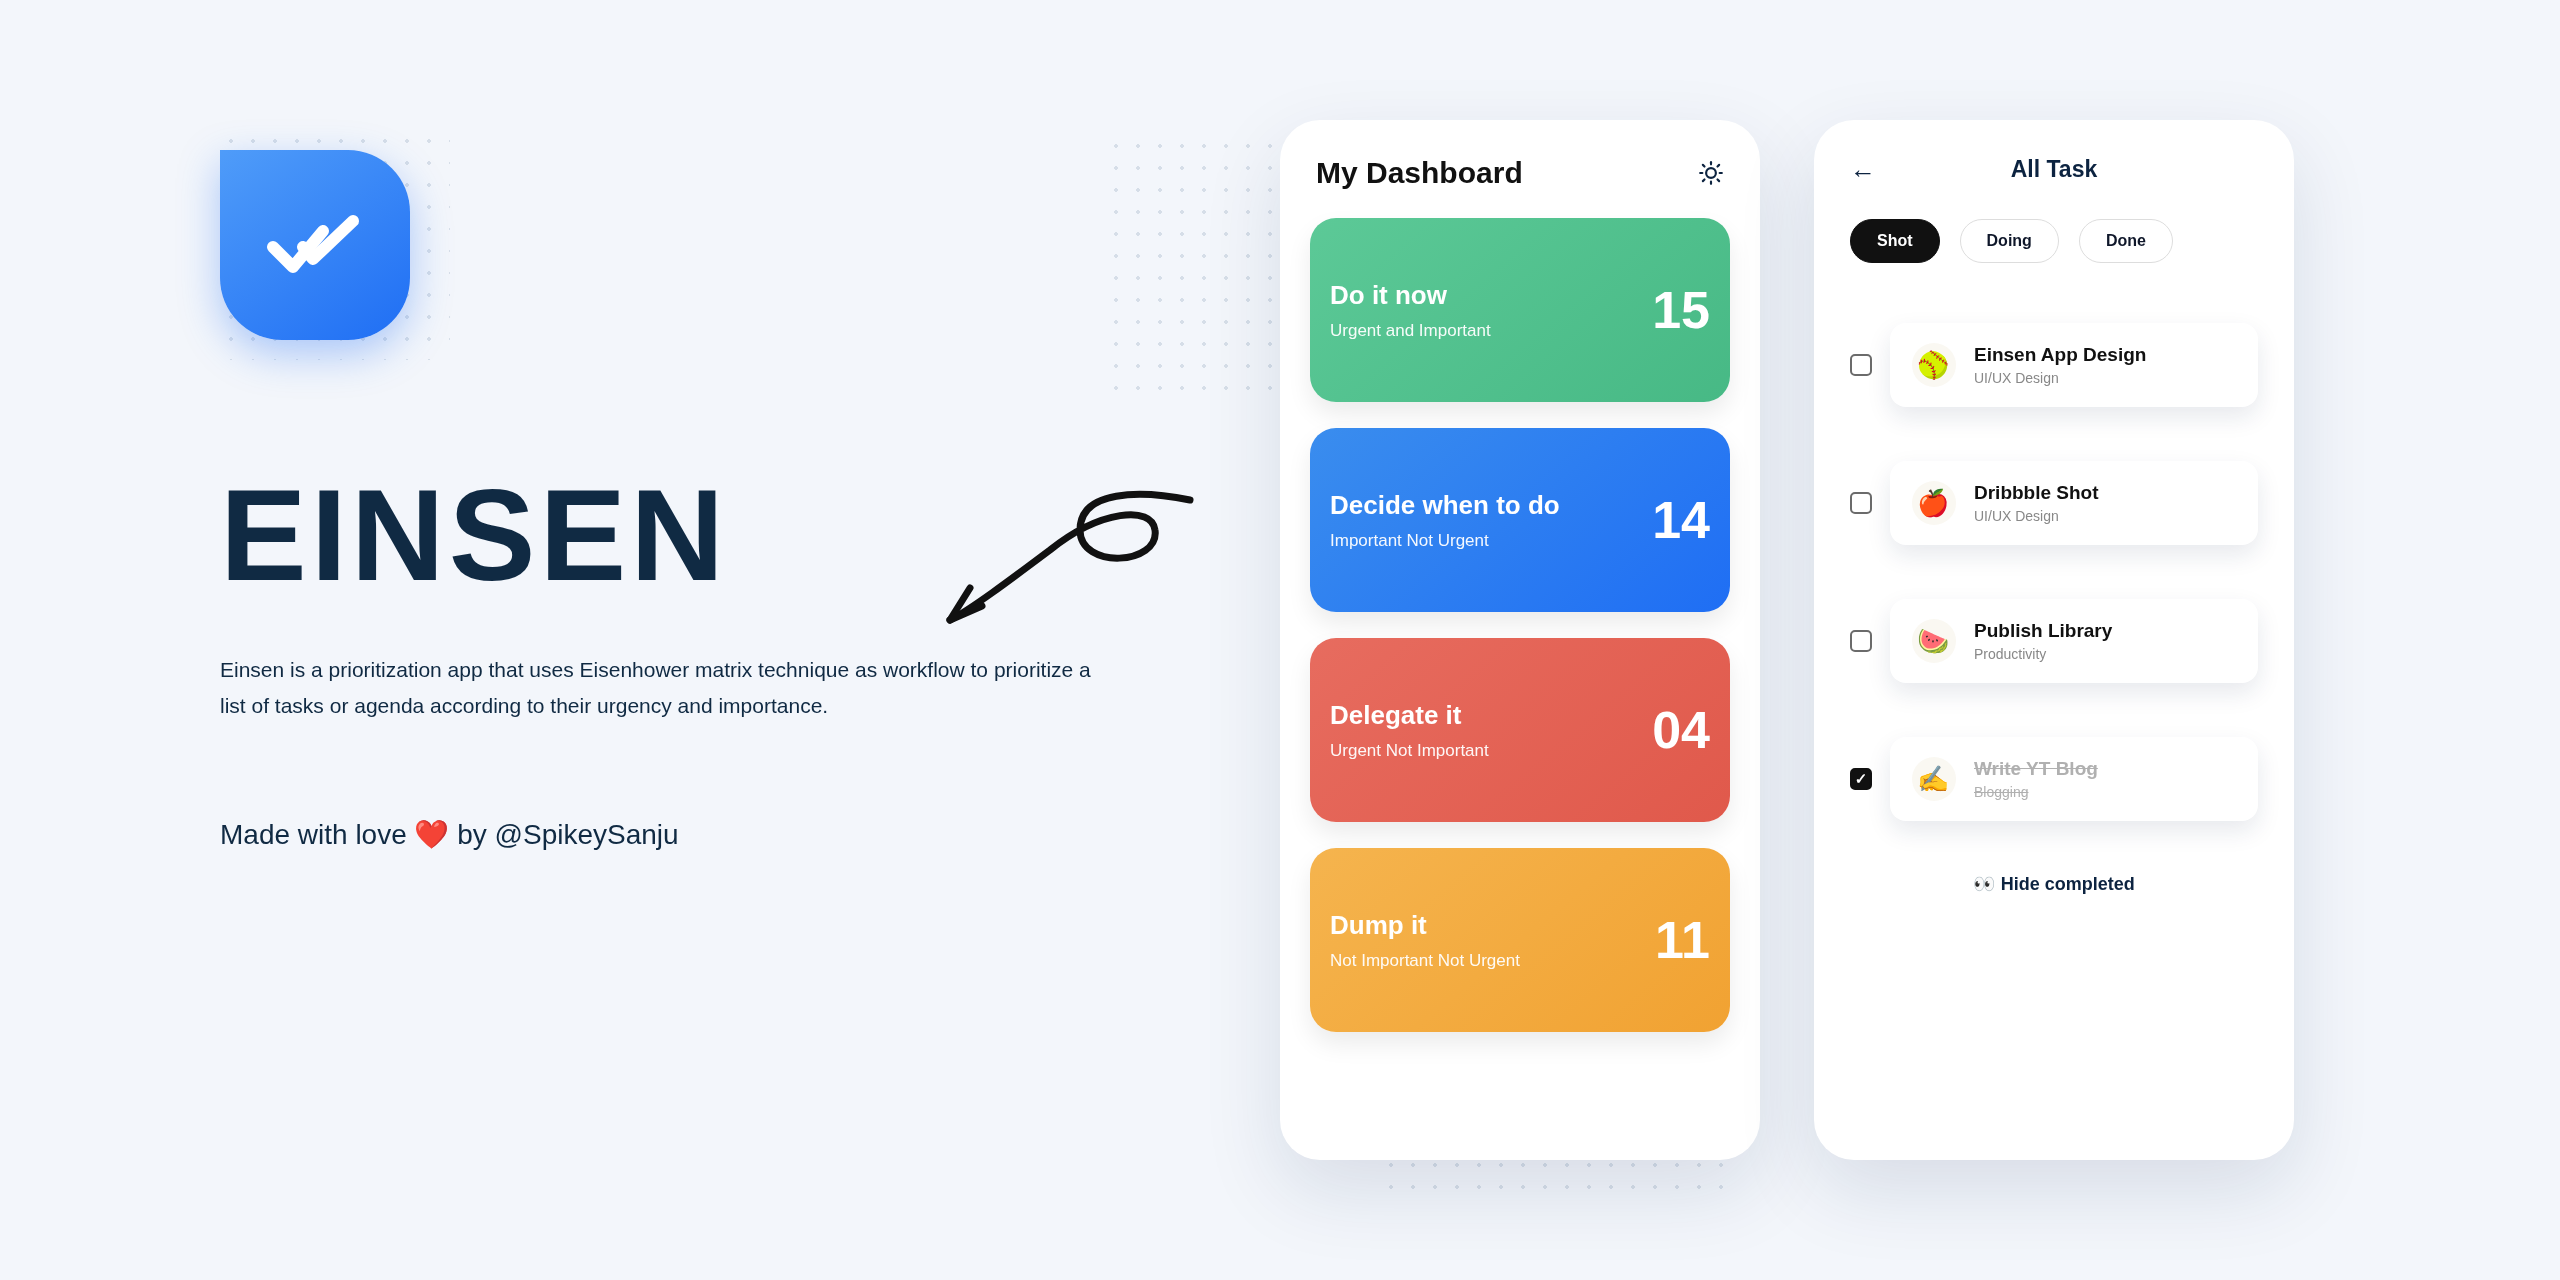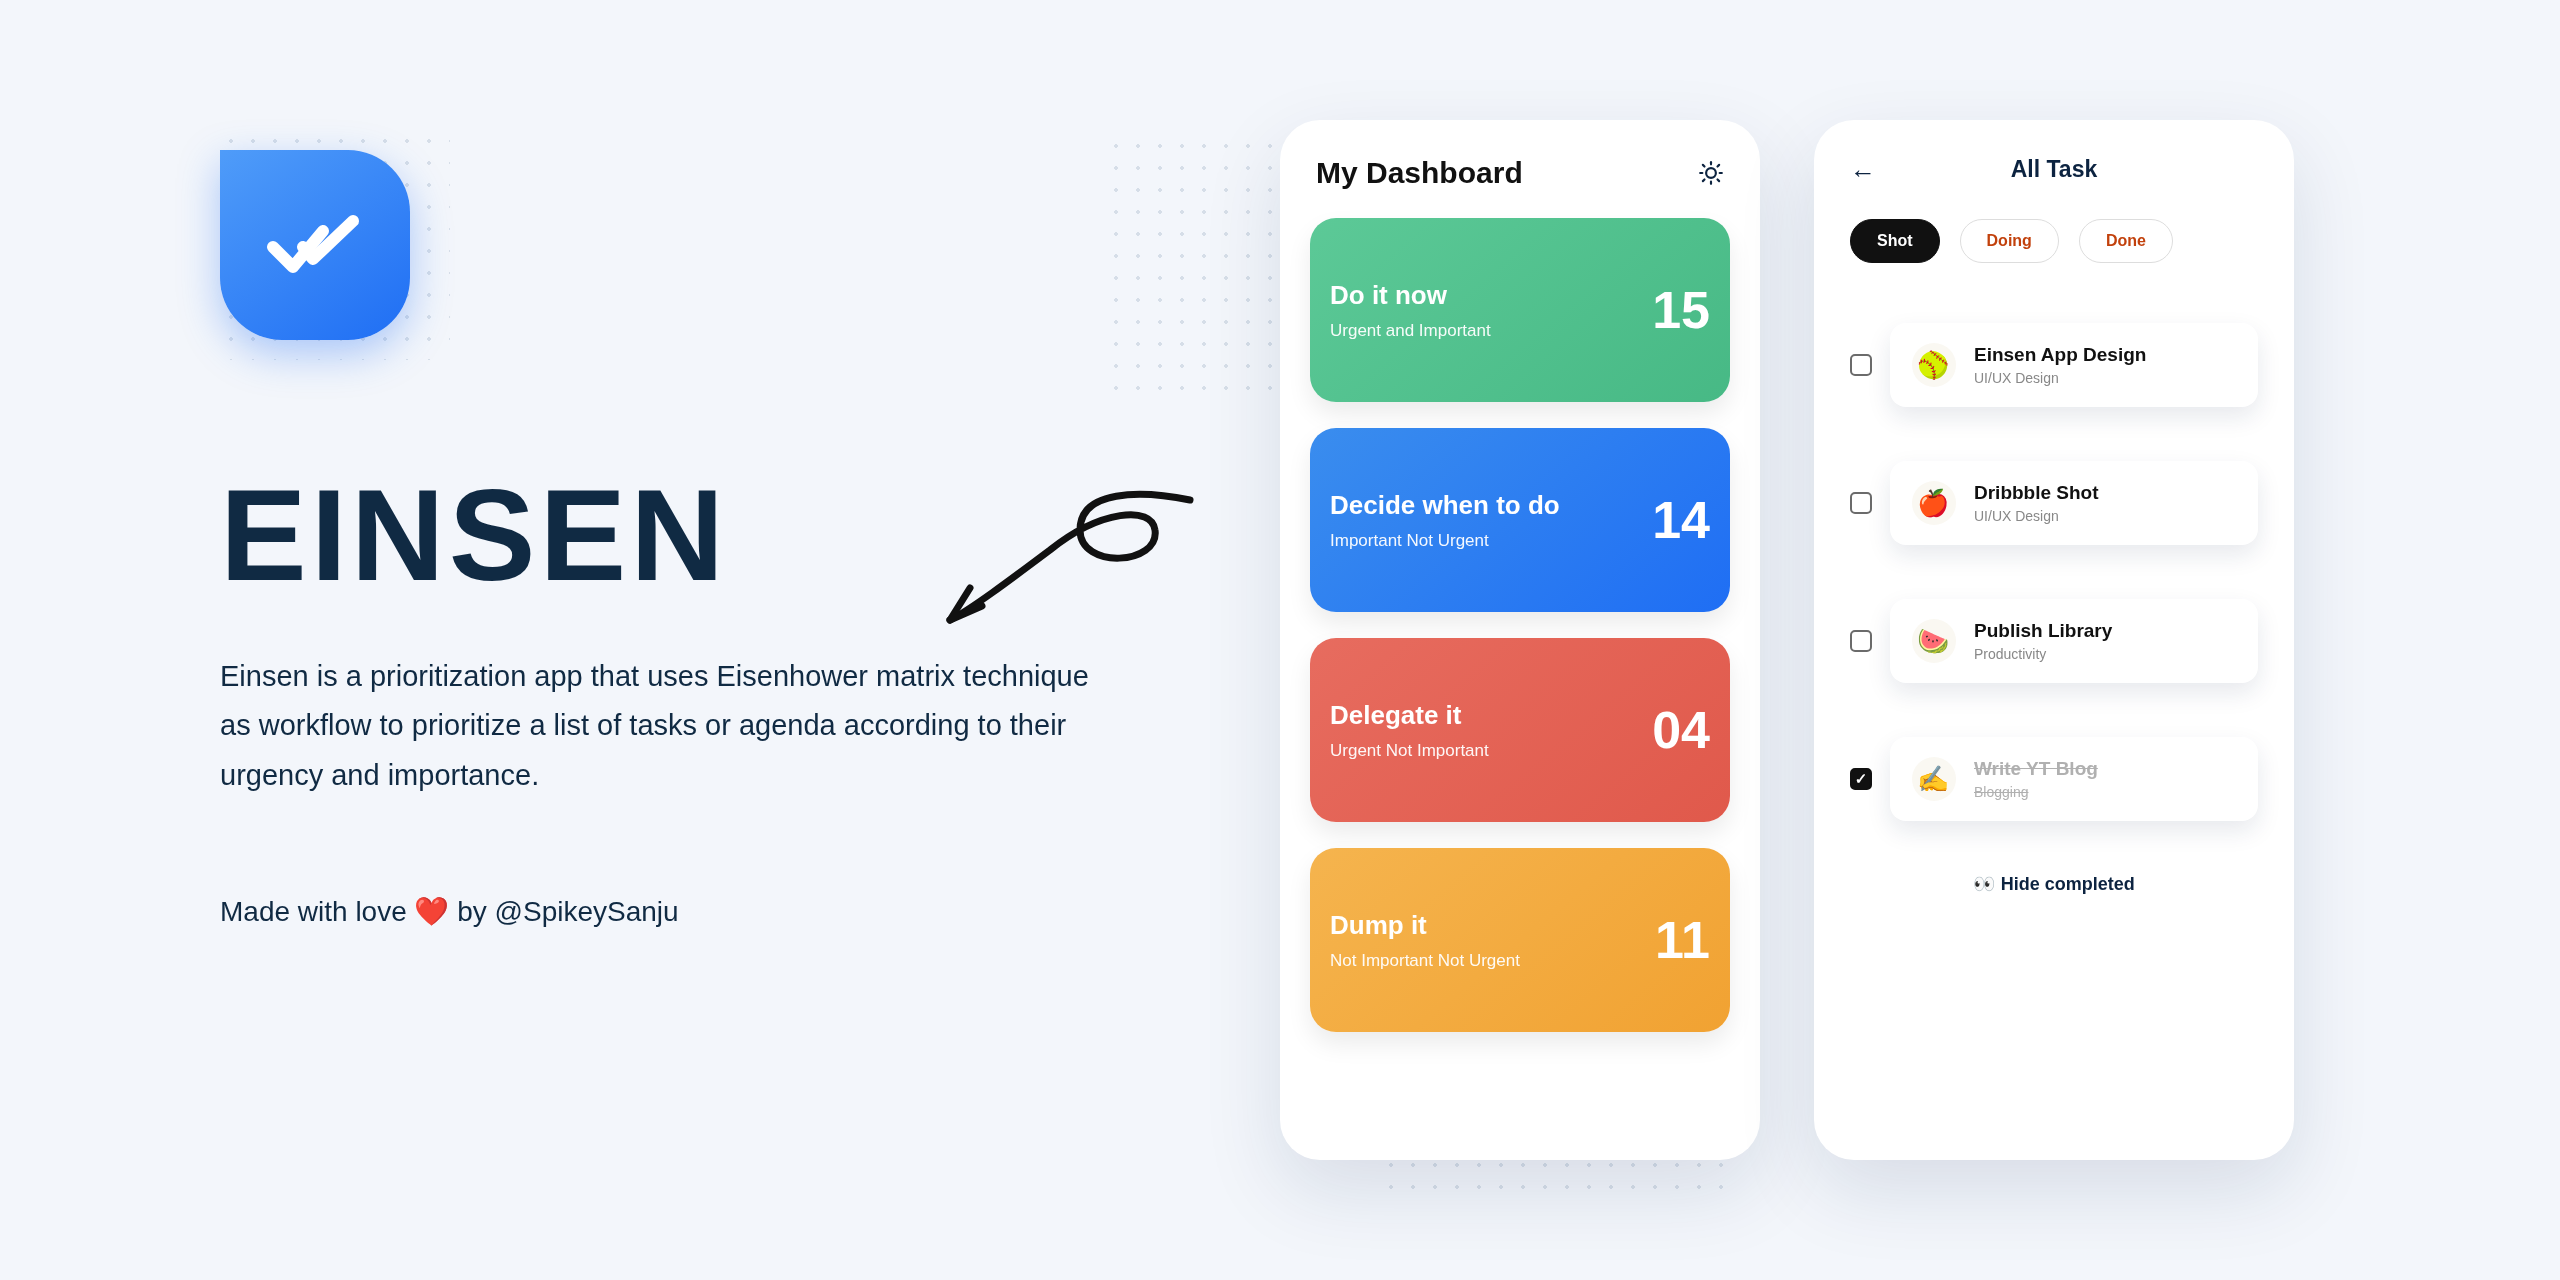--- a/index.html
+++ b/index.html
@@ -38,21 +38,21 @@
   }
   .logo-box svg { width: 100px; height: 100px; }
   .app-name {
     font-size: 130px; font-weight: 900;
     letter-spacing: 4px;
     color:#102a43;
     margin-top: 120px;
     font-family: 'Arial Black','Segoe UI',sans-serif;
   }
   .app-desc {
-    font-size: 29px; line-height: 1.7;
+    font-size: 21px; line-height: 1.7;
     color:#102a43;
     margin-top: 42px;
     font-weight: 400;
   }
   .credits {
     font-size: 28px;
     margin-top: 95px;
     color:#102a43;
   }
 
@@ -96,21 +96,21 @@
 
   
   .task-header { display:flex; align-items:center; justify-content:center; position:relative; margin-bottom:36px; }
   .task-header .back { position:absolute; left:6px; font-size:26px; cursor:pointer; }
   .task-title { font-size:23px; font-weight:800; }
 
   .tabs { display:flex; gap:20px; padding:0 6px; margin-bottom:42px; }
   .tab {
     padding:12px 26px; border-radius:999px;
     font-size:16px; font-weight:600;
-    border:1.5px solid #ddd; background:#fff; color:#c2410c;
+    border:1.5px solid #ddd; background:#fff; color:#0f172a;
     cursor:pointer;
   }
   .tab.active { background:#111; color:#fff; border-color:#111; }
 
   .task-row {
     display:flex; align-items:center; gap:18px;
     padding:0 6px;
     margin-bottom:18px;
     height:120px;
   }

